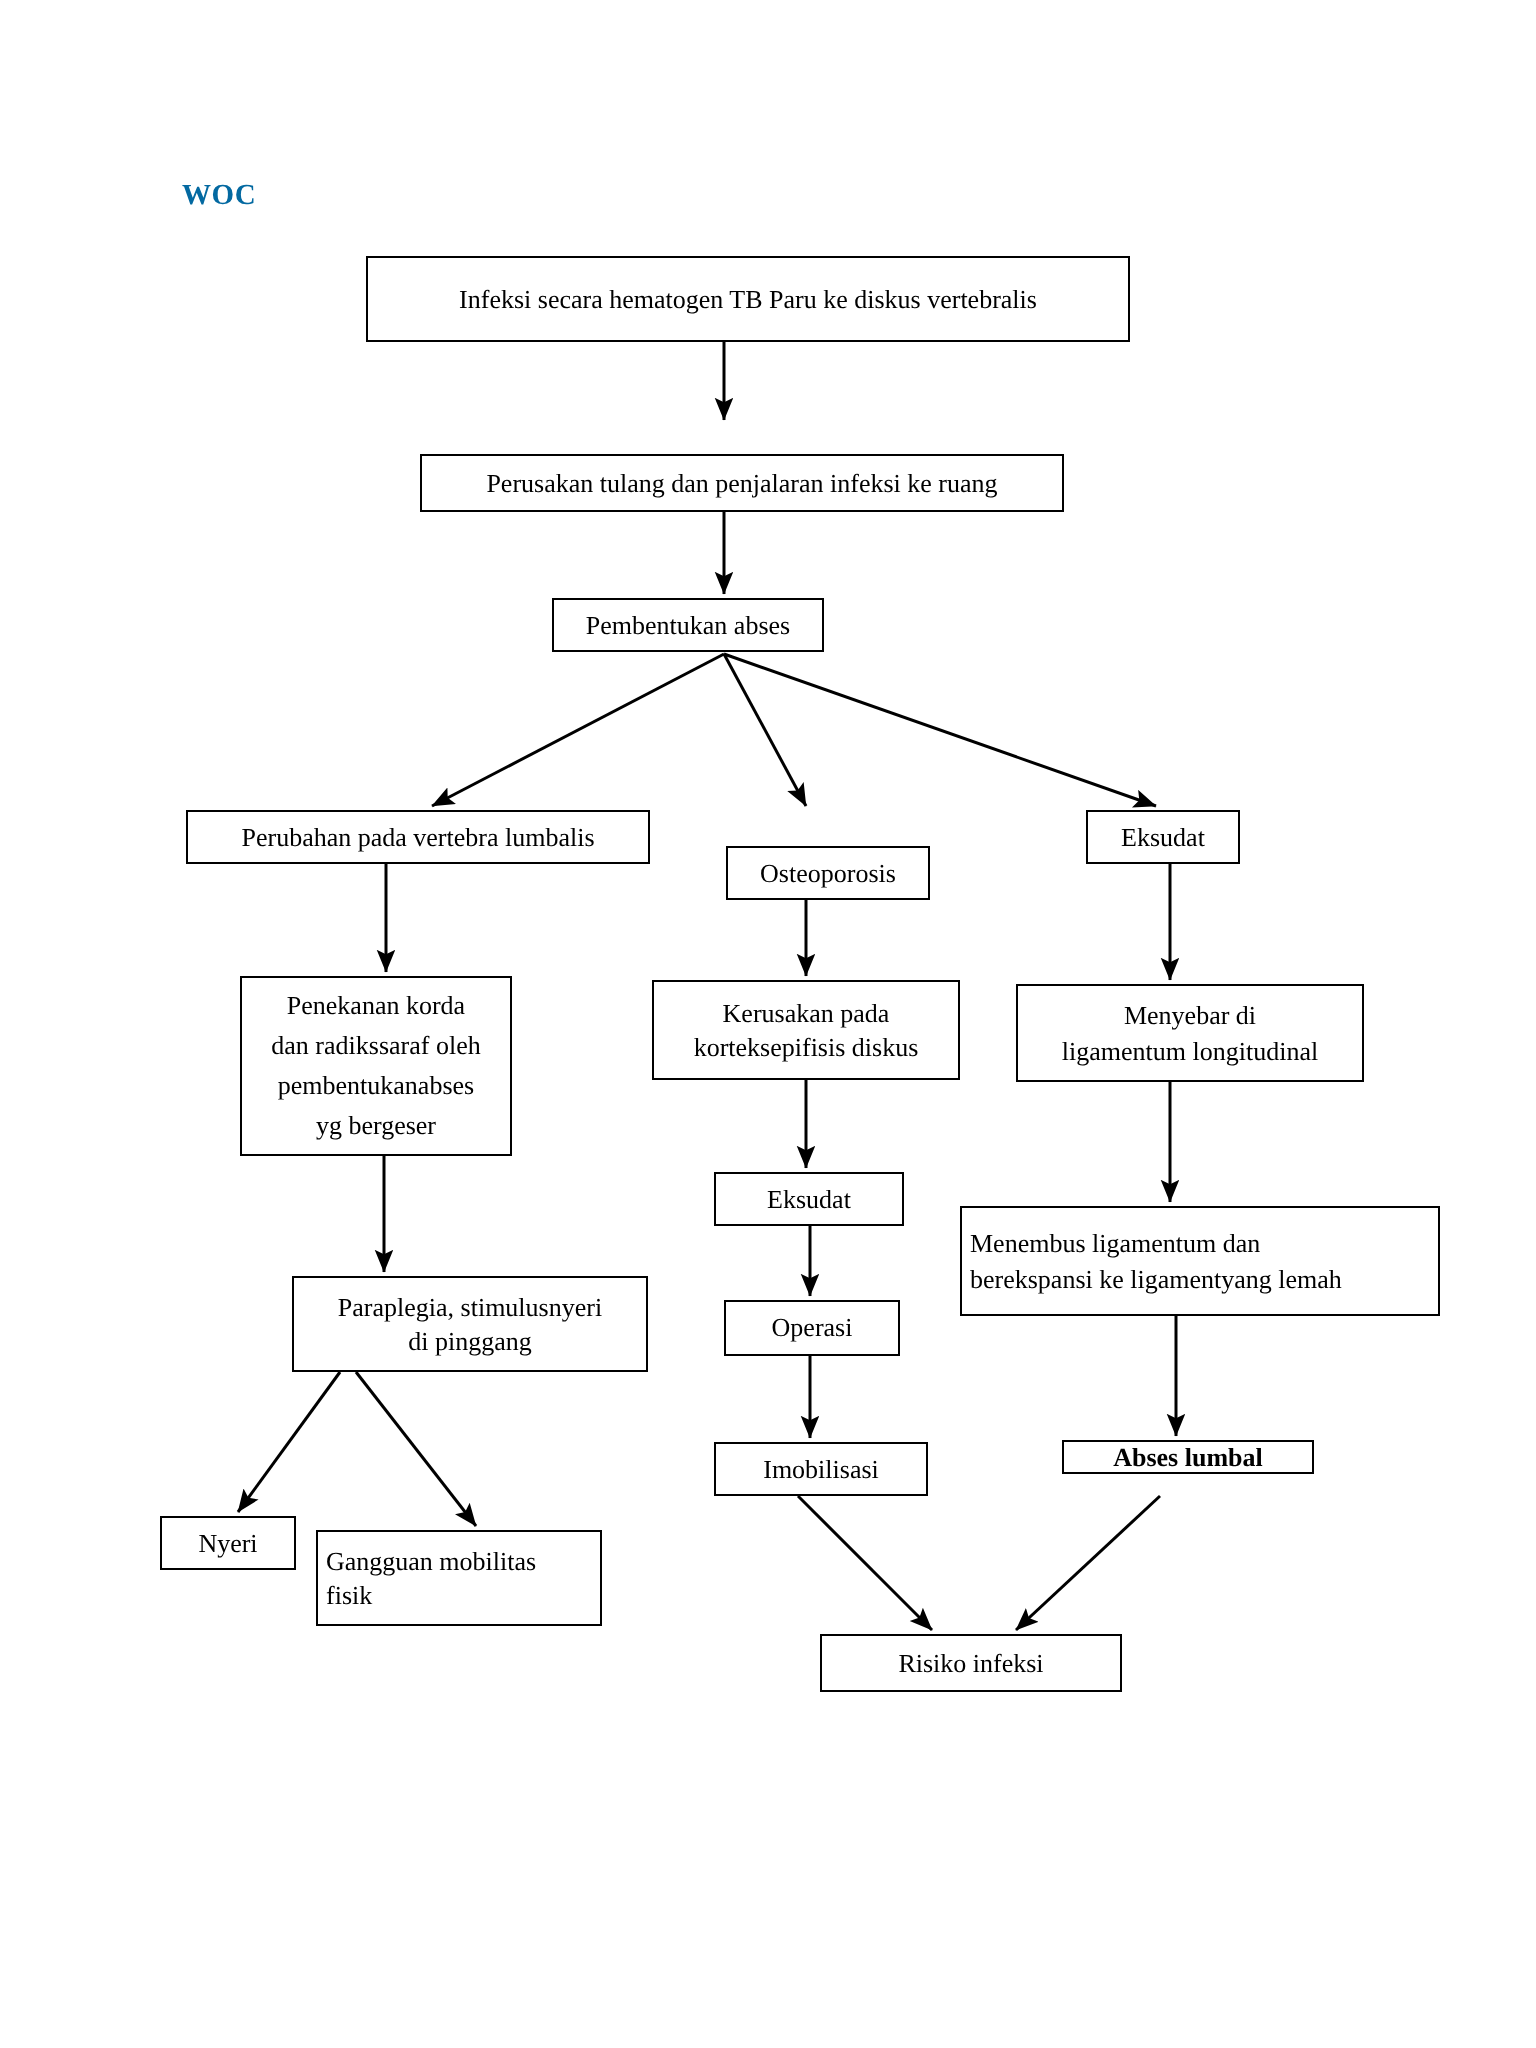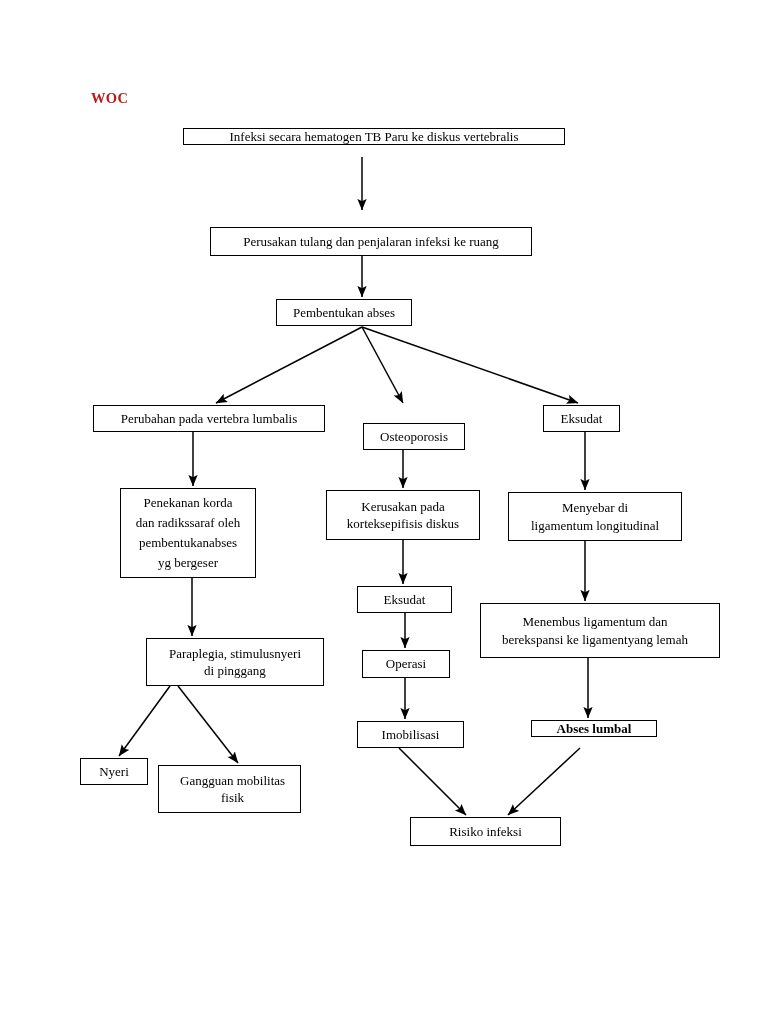--- a/index.html
+++ b/index.html
@@ -19,21 +19,21 @@
     overflow: hidden;
   }
   #woc-title {
     position: absolute;
     left: 91px;
     top: 90px;
     font-family: "Liberation Serif", "DejaVu Serif", serif;
     font-weight: bold;
     font-size: 14.5px;
     letter-spacing: 0.3px;
-    color: #b91c1c;
+    color: #0369a1;
   }
   #diagram-svg {
     position: absolute;
     left: 0;
     top: 0;
     width: 768px;
     height: 1024px;
   }
   .node {
     position: absolute;
@@ -45,23 +45,23 @@
     justify-content: center;
     text-align: center;
     font-family: "Liberation Serif", "DejaVu Serif", serif;
     font-size: 13px;
     line-height: 1.32;
     color: #000000;
     padding: 0 6px;
     white-space: pre-line;
   }
   .node.left-text {
-    text-align: center;
+    text-align: left;
     justify-content: flex-start;
-    padding-left: 21px;
+    padding-left: 4px;
   }
   .node.tall {
     line-height: 1.55;
   }
 </style>
 </head>
 <body>
 
 <div id="page">
 
@@ -89,21 +89,21 @@
         <line x1="588" y1="658" x2="588" y2="718" marker-end="url(#arrowhead)"></line>
         <line x1="170" y1="686" x2="119" y2="756" marker-end="url(#arrowhead)"></line>
         <line x1="178" y1="686" x2="238" y2="763" marker-end="url(#arrowhead)"></line>
         <line x1="405" y1="678" x2="405" y2="719" marker-end="url(#arrowhead)"></line>
         <line x1="399" y1="748" x2="466" y2="815" marker-end="url(#arrowhead)"></line>
         <line x1="580" y1="748" x2="508" y2="815" marker-end="url(#arrowhead)"></line>
       </g>
   </svg>
 
   <div id="node-layer">
-      <div class="node" style="left: 183px; top: 128px; width: 382px; height: 17px;">Infeksi secara hematogen TB Paru ke diskus vertebralis</div>
+      <div class="node" style="left: 183px; top: 128px; width: 382px; height: 43px;">Infeksi secara hematogen TB Paru ke diskus vertebralis</div>
       <div class="node" style="left: 210px; top: 212px; width: 322px; height: 29px; margin-top: 15px;">Perusakan tulang dan penjalaran infeksi ke ruang</div>
       <div class="node" style="left: 276px; top: 299px; width: 136px; height: 27px;">Pembentukan abses</div>
       <div class="node" style="left: 93px; top: 405px; width: 232px; height: 27px;">Perubahan pada vertebra lumbalis</div>
       <div class="node" style="left: 363px; top: 423px; width: 102px; height: 27px;">Osteoporosis</div>
       <div class="node" style="left: 543px; top: 405px; width: 77px; height: 27px;">Eksudat</div>
       <div class="node tall" style="left: 120px; top: 488px; width: 136px; height: 90px;">Penekanan korda
 dan radikssaraf oleh
 pembentukanabses
 yg bergeser</div>
       <div class="node" style="left: 326px; top: 490px; width: 154px; height: 50px;">Kerusakan pada

